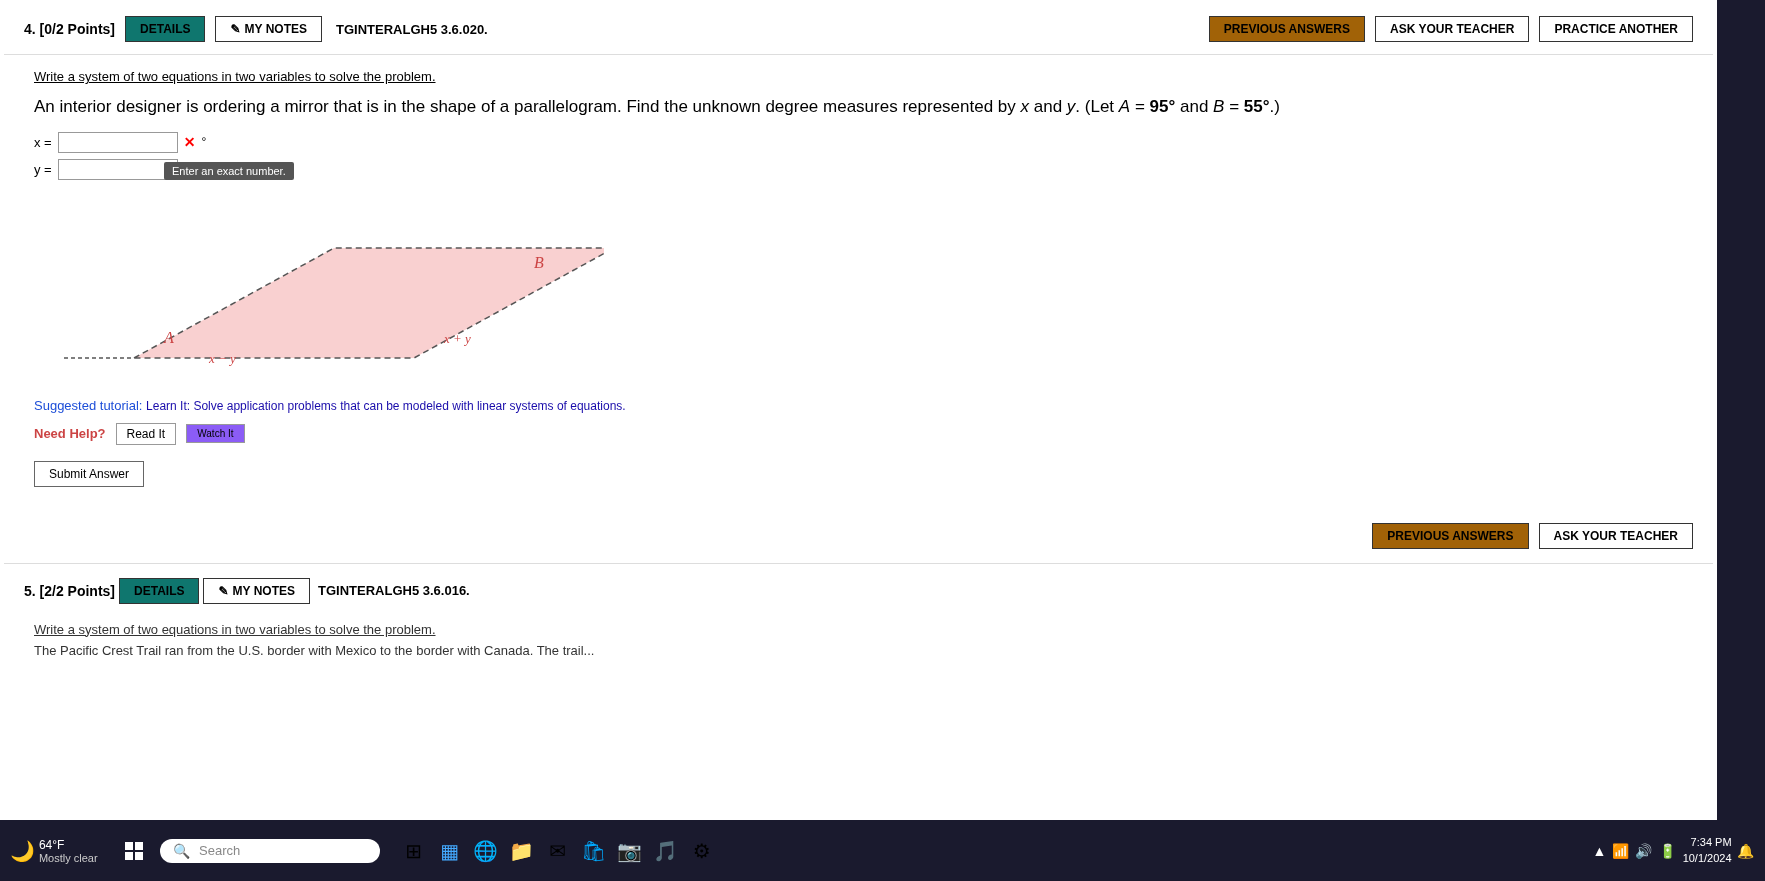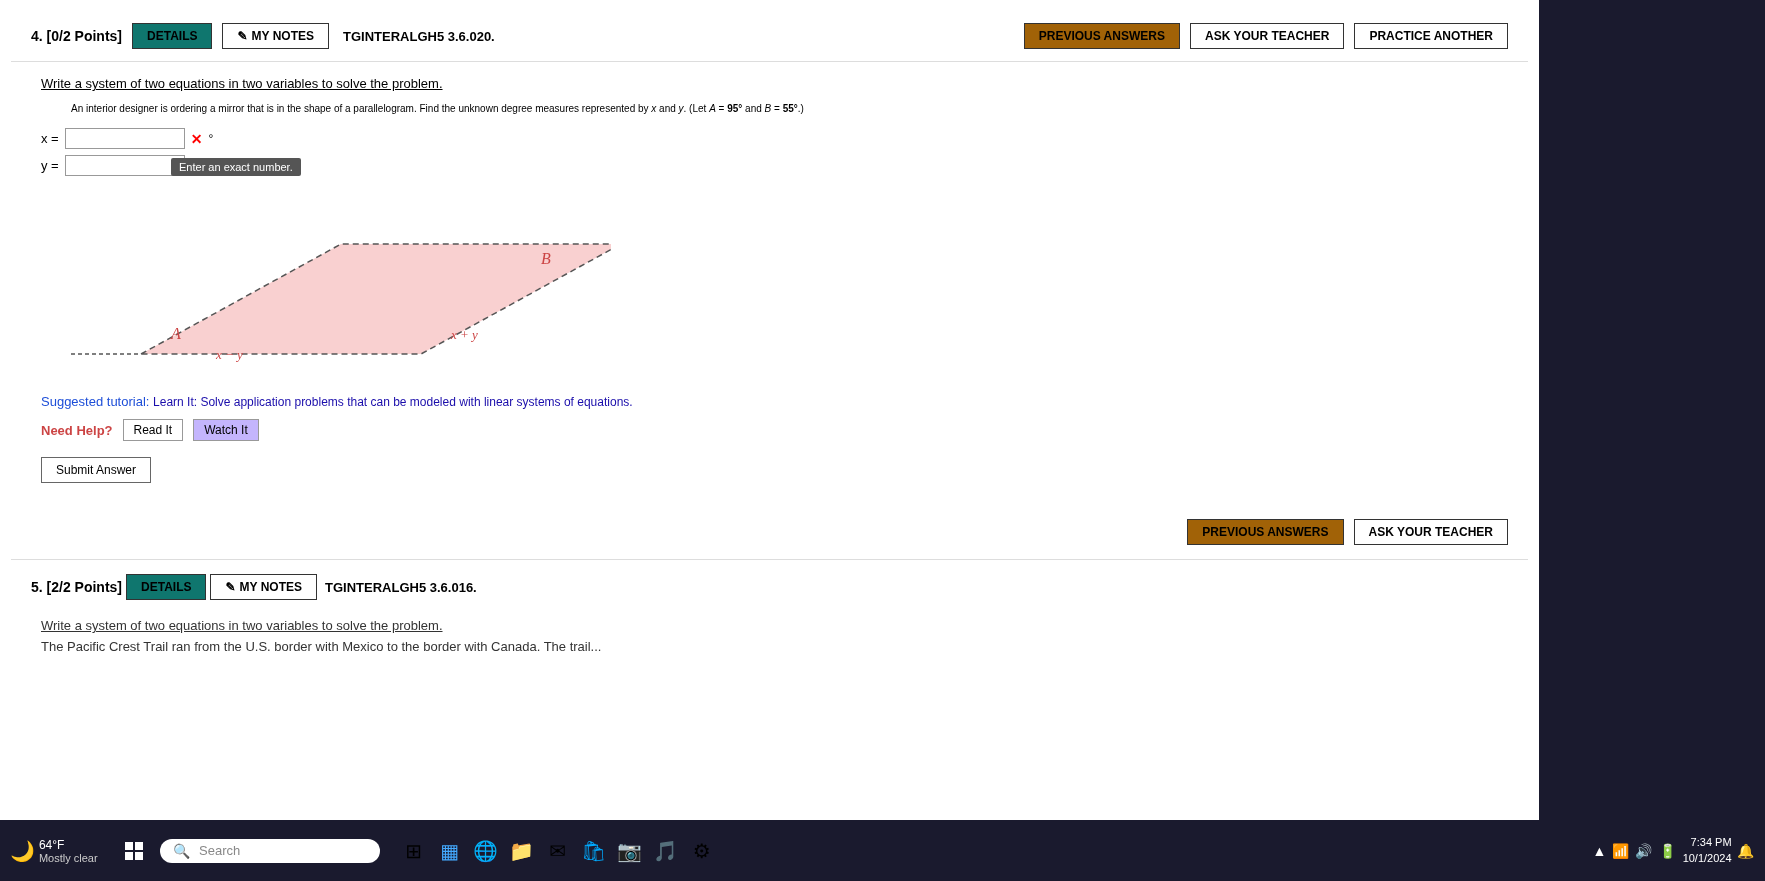--- a/index.html
+++ b/index.html
@@ -9,22 +9,22 @@
       width: 1765px;
       height: 881px;
       overflow: hidden;
       position: relative;
     }
 
     
     .main-content {
       background: #fff;
       margin: 0;
-      padding: 11px;
-      width: 1539px;
+      padding: 4px;
+      width: 1717px;
       height: 820px;
       overflow: hidden;
       position: relative;
     }
 
     
     .question-4-header {
       display: flex;
       align-items: center;
       padding: 12px 20px;
@@ -98,24 +98,23 @@
       padding: 14px 30px;
     }
 
     .question-instruction {
       font-size: 13px;
       margin-bottom: 10px;
       text-decoration: underline;
     }
 
     .question-text {
-      font-size: 10px;
+      font-size: 17px;
       margin-bottom: 12px;
       line-height: 1.5;
-      margin-left: 30px;
     }
 
     .variables-section {
       display: flex;
       flex-direction: column;
       gap: 6px;
       margin-bottom: 8px;
       position: relative;
     }
 
@@ -204,23 +203,23 @@
     .btn-read-it {
       border: 1px solid #999;
       background: #fff;
       padding: 3px 10px;
       font-size: 12px;
       cursor: pointer;
     }
 
     .btn-watch-it {
       border: 1px solid #999;
-      background: #c4b5fd;
+      background: #8b5cf6;
       padding: 3px 10px;
-      font-size: 12px;
+      font-size: 10px;
       cursor: pointer;
     }
 
     .submit-row {
       margin-bottom: 32px;
     }
 
     .btn-submit {
       border: 1px solid #666;
       background: #fff;

